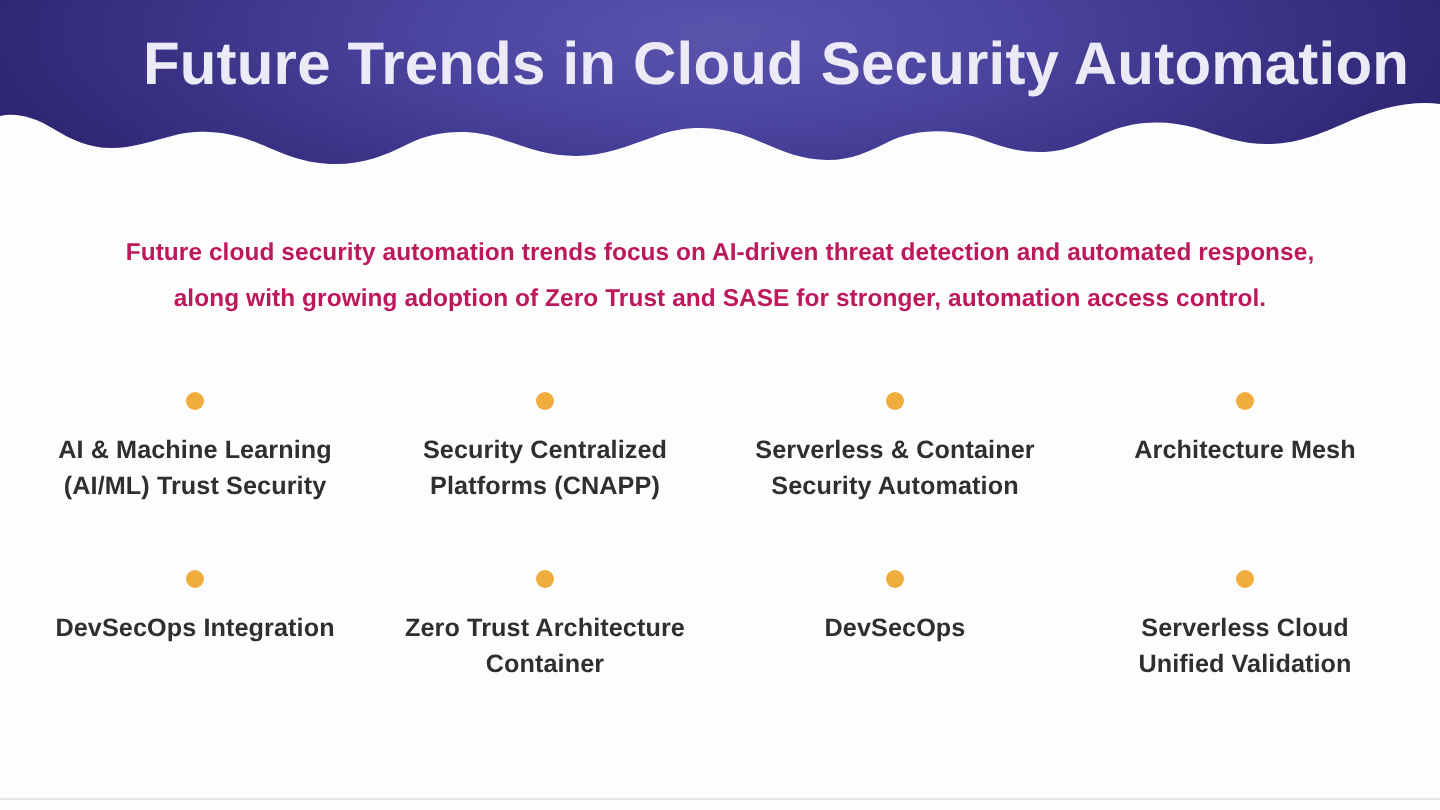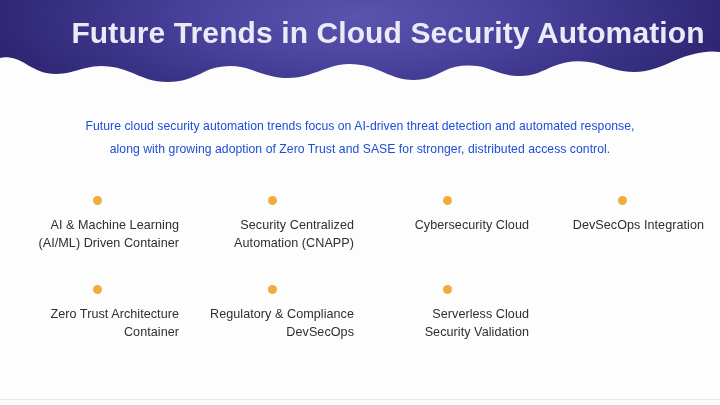--- a/index.html
+++ b/index.html
@@ -74,23 +74,23 @@
     padding-left: 28px;
   }
 
   
   .subtitle {
     position: absolute;
     left: 60px;
     top: 115px;
     width: 600px;
     text-align: center;
-    color: #1d4ed8;
+    color: #be185d;
     font-size: 12.2px;
-    font-weight: 400;
+    font-weight: 700;
     line-height: 23px;
     letter-spacing: 0.05px;
   }
   .subtitle .sub-line {
     display: block;
     white-space: nowrap;
   }
 
   
   .grid {
@@ -114,24 +114,23 @@
     width: 9px;
     height: 9px;
     border-radius: 50%;
     background: #f0ad3e;
     margin: 0 auto 11px auto;
   }
 
   .trend-label {
     color: #2f2f33;
     font-size: 12.6px;
-    font-weight: 400;
+    font-weight: 700;
     line-height: 18px;
     letter-spacing: 0.05px;
-    text-align: right;
   }
 
   
   .bottom-rule {
     position: absolute;
     left: 0;
     bottom: 5px;
     width: 720px;
     height: 1px;
     background: #e6e6e8;
@@ -170,46 +169,53 @@
           C18,59 8,56 0,58
           Z"></path>
       </svg>
     </div>
 
     <div class="header-title">Future Trends in Cloud Security Automation</div>
   </div>
 
   <div class="subtitle">
     <span class="sub-line">Future cloud security automation trends focus on AI-driven threat detection and automated response,</span>
-    <span class="sub-line">along with growing adoption of Zero Trust and SASE for stronger, distributed access control.</span>
+    <span class="sub-line">along with growing adoption of Zero Trust and SASE for stronger, automation access control.</span>
   </div>
 
   <div class="grid">
 
     <div class="trend-item">
       <div class="dot"></div>
       <div class="trend-label">
         <div>AI &amp; Machine Learning</div>
-        <div>(AI/ML) Driven Container</div>
+        <div>(AI/ML) Trust Security</div>
       </div>
     </div>
 
     <div class="trend-item">
       <div class="dot"></div>
       <div class="trend-label">
         <div>Security Centralized</div>
-        <div>Automation (CNAPP)</div>
-      </div>
-    </div>
-
-
-    <div class="trend-item">
-      <div class="dot"></div>
-      <div class="trend-label">
-        <div>Cybersecurity Cloud</div>
+        <div>Platforms (CNAPP)</div>
+      </div>
+    </div>
+
+    <div class="trend-item">
+      <div class="dot"></div>
+      <div class="trend-label">
+        <div>Serverless &amp; Container</div>
+        <div>Security Automation</div>
+      </div>
+    </div>
+
+    <div class="trend-item">
+      <div class="dot"></div>
+      <div class="trend-label">
+        <div>Architecture Mesh</div>
       </div>
     </div>
 
     <div class="trend-item">
       <div class="dot"></div>
       <div class="trend-label">
         <div>DevSecOps Integration</div>
 
       </div>
     </div>
@@ -218,30 +224,29 @@
       <div class="dot"></div>
       <div class="trend-label">
         <div>Zero Trust Architecture</div>
         <div>Container</div>
       </div>
     </div>
 
     <div class="trend-item">
       <div class="dot"></div>
       <div class="trend-label">
-        <div>Regulatory &amp; Compliance</div>
         <div>DevSecOps</div>
       </div>
     </div>
 
     <div class="trend-item">
       <div class="dot"></div>
       <div class="trend-label">
         <div>Serverless Cloud</div>
-        <div>Security Validation</div>
+        <div>Unified Validation</div>
       </div>
     </div>
 
   </div>
 
   <div class="bottom-rule"></div>
 
 </div>
 
 </body></html>

